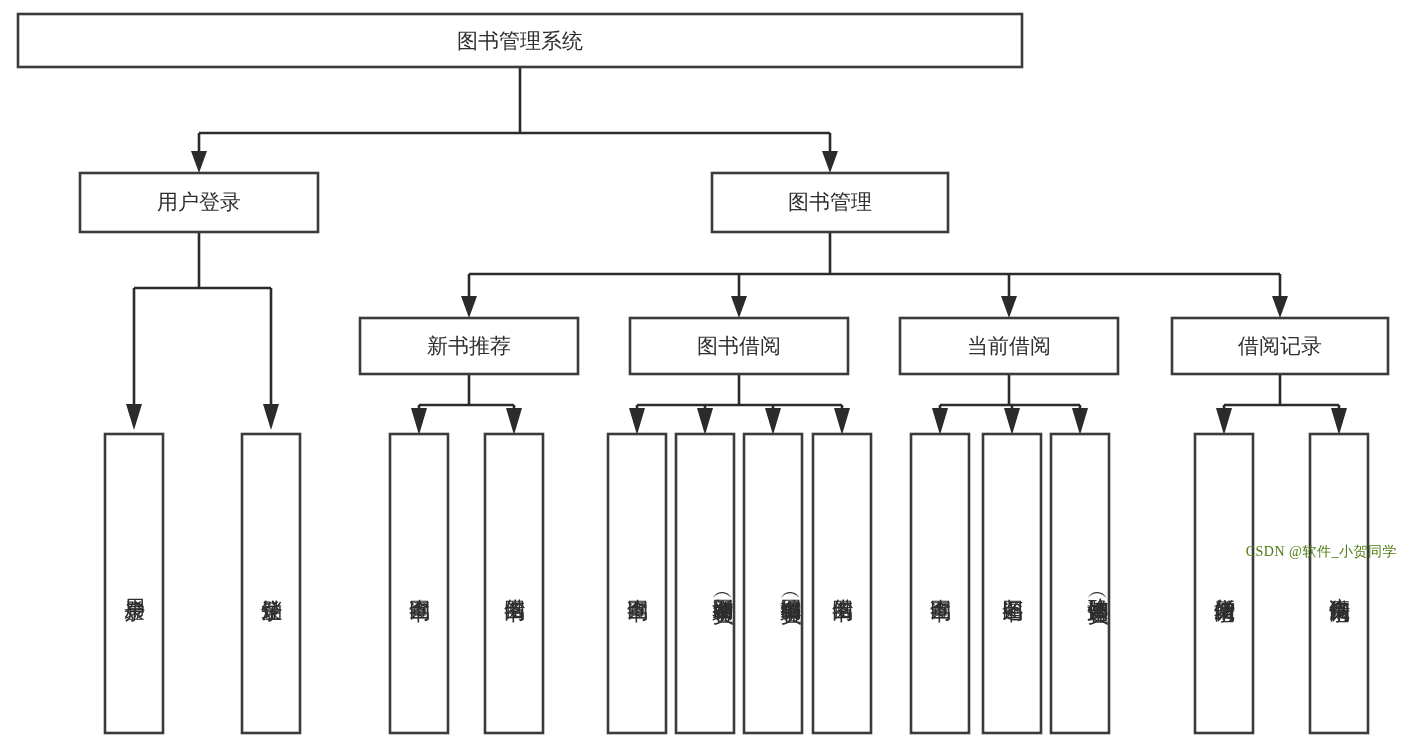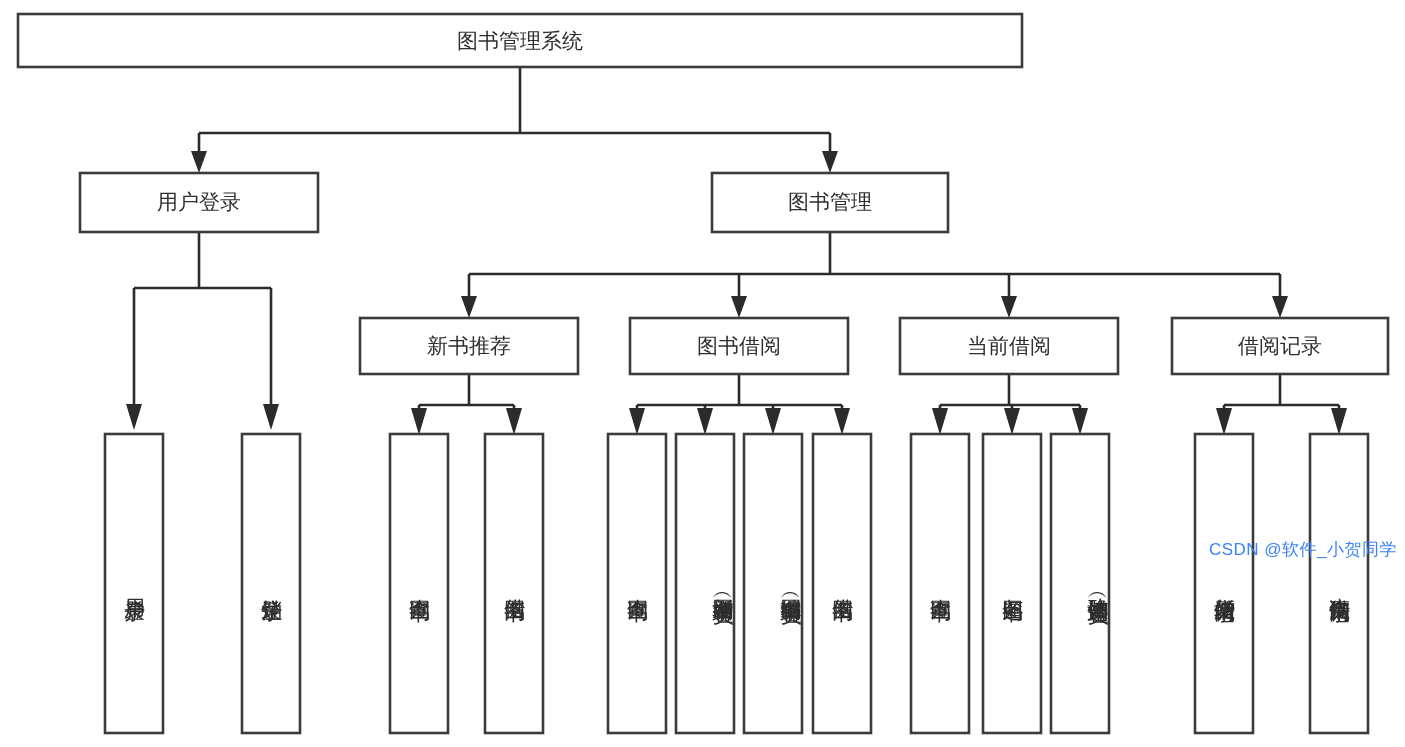--- a/index.html
+++ b/index.html
@@ -62,23 +62,23 @@
     line-height: 1.12;
     color: #2e2e2e;
     letter-spacing: 1px;
     white-space: nowrap;
     pointer-events: none;
   }
   #watermark {
     position: absolute;
     right: 8px;
     bottom: 4px;
-    font-family: Liberation Sans, sans-serif;
-    font-size: 17px;
-    color: #3b82f6;
+    font-family: Liberation Serif, serif;
+    font-size: 14px;
+    color: #4d7c0f;
     letter-spacing: 0.5px;
     white-space: nowrap;
   }
 </style>
 </head>
 <body>
 
 <div id="diagram-root">
 
   <svg id="flow-svg" viewBox="0 0 1405 747">

